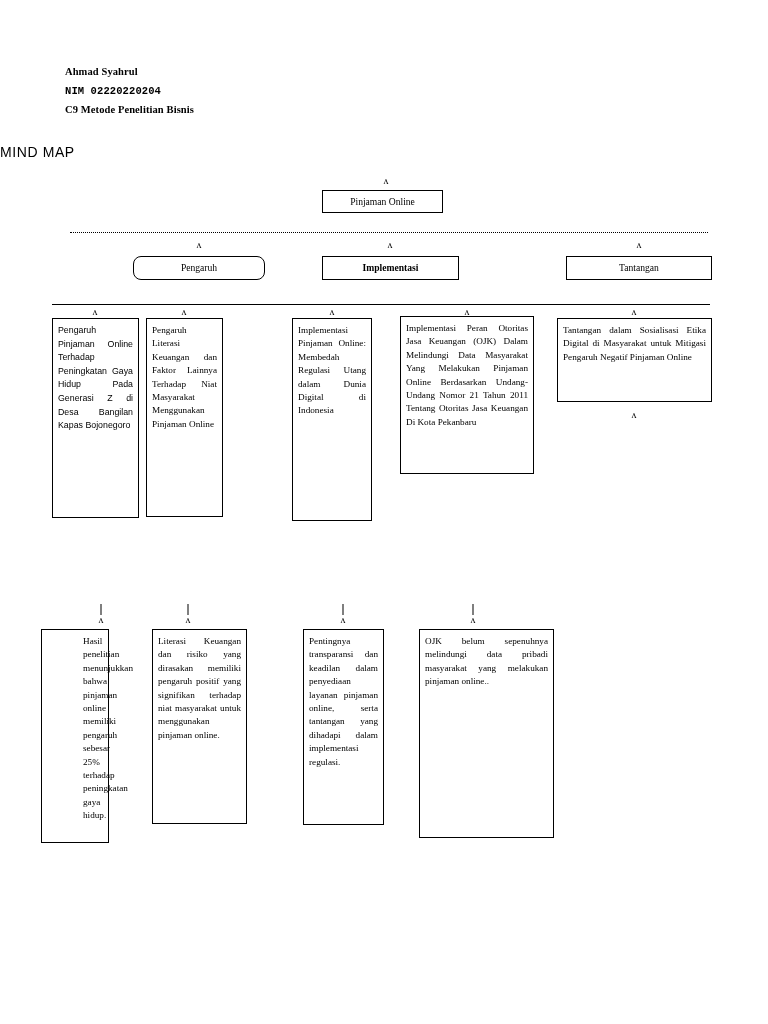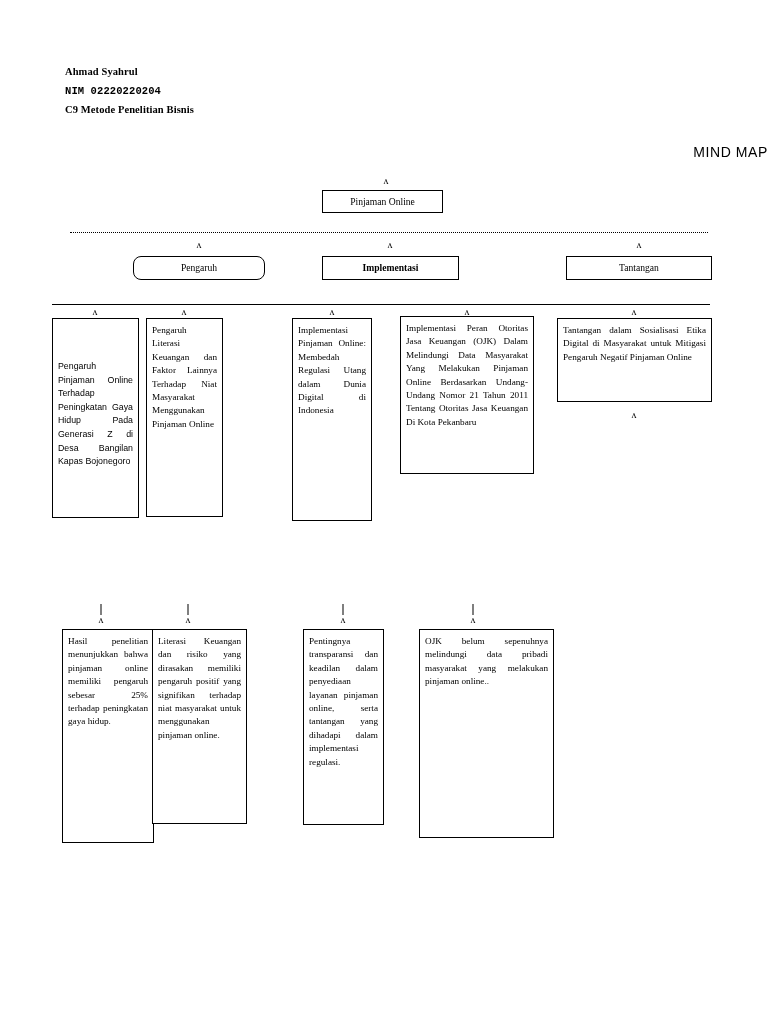--- a/index.html
+++ b/index.html
@@ -36,21 +36,21 @@
   #hdr-name { top: 66px; }
   #hdr-nim  { top: 85px; font-family: Liberation Mono, monospace; }
   #hdr-course { top: 104px; }
 
   
   #title {
     position: absolute;
     left: 0;
     top: 144px;
     width: 768px;
-    text-align: right;
+    text-align: left;
     font-family: "Liberation Sans", "DejaVu Sans", sans-serif;
     font-size: 14px;
     letter-spacing: 0.6px;
   }
 
   
   .box {
     position: absolute;
     border: 1px solid #000000;
     box-sizing: border-box;
@@ -72,21 +72,20 @@
   }
   .box.center {
     display: flex;
     align-items: center;
     justify-content: center;
   }
   .box.sans .txt {
     font-family: "Liberation Sans", "DejaVu Sans", sans-serif;
     font-size: 8.8px;
     line-height: 13.6px;
-    margin-top: 36px;
   }
 
   
   .caret {
     position: absolute;
     font-family: "Liberation Serif", "DejaVu Serif", serif;
     font-size: 10px;
     line-height: 10px;
     transform: translateX(-50%);
     color: #000;
@@ -176,21 +175,21 @@
 
   <div class="vbar" style="left:188px; top:604px; height:11px;"></div>
   <div class="caret" style="left:188px; top:615px;">ʌ</div>
 
   <div class="vbar" style="left:343px; top:604px; height:11px;"></div>
   <div class="caret" style="left:343px; top:615px;">ʌ</div>
 
   <div class="vbar" style="left:473px; top:604px; height:11px;"></div>
   <div class="caret" style="left:473px; top:615px;">ʌ</div>
 
-  <div class="box" style="left:62px; top:629px; width:92px; height:214px;">
+  <div class="box" style="left:41px; top:629px; width:68px; height:214px;padding-left:36px;">
     <span class="txt">Hasil penelitian menunjukkan bahwa pinjaman online memiliki pengaruh sebesar 25% terhadap peningkatan gaya hidup.</span>
   </div>
 
   <div class="box" style="left:152px; top:629px; width:95px; height:195px;">
     <span class="txt">Literasi Keuangan dan risiko yang dirasakan memiliki pengaruh positif yang signifikan terhadap niat masyarakat untuk menggunakan pinjaman online.</span>
   </div>
 
   <div class="box" style="left:303px; top:629px; width:81px; height:196px;">
     <span class="txt">Pentingnya transparansi dan keadilan dalam penyediaan layanan pinjaman online, serta tantangan yang dihadapi dalam implementasi regulasi.</span>
   </div>

